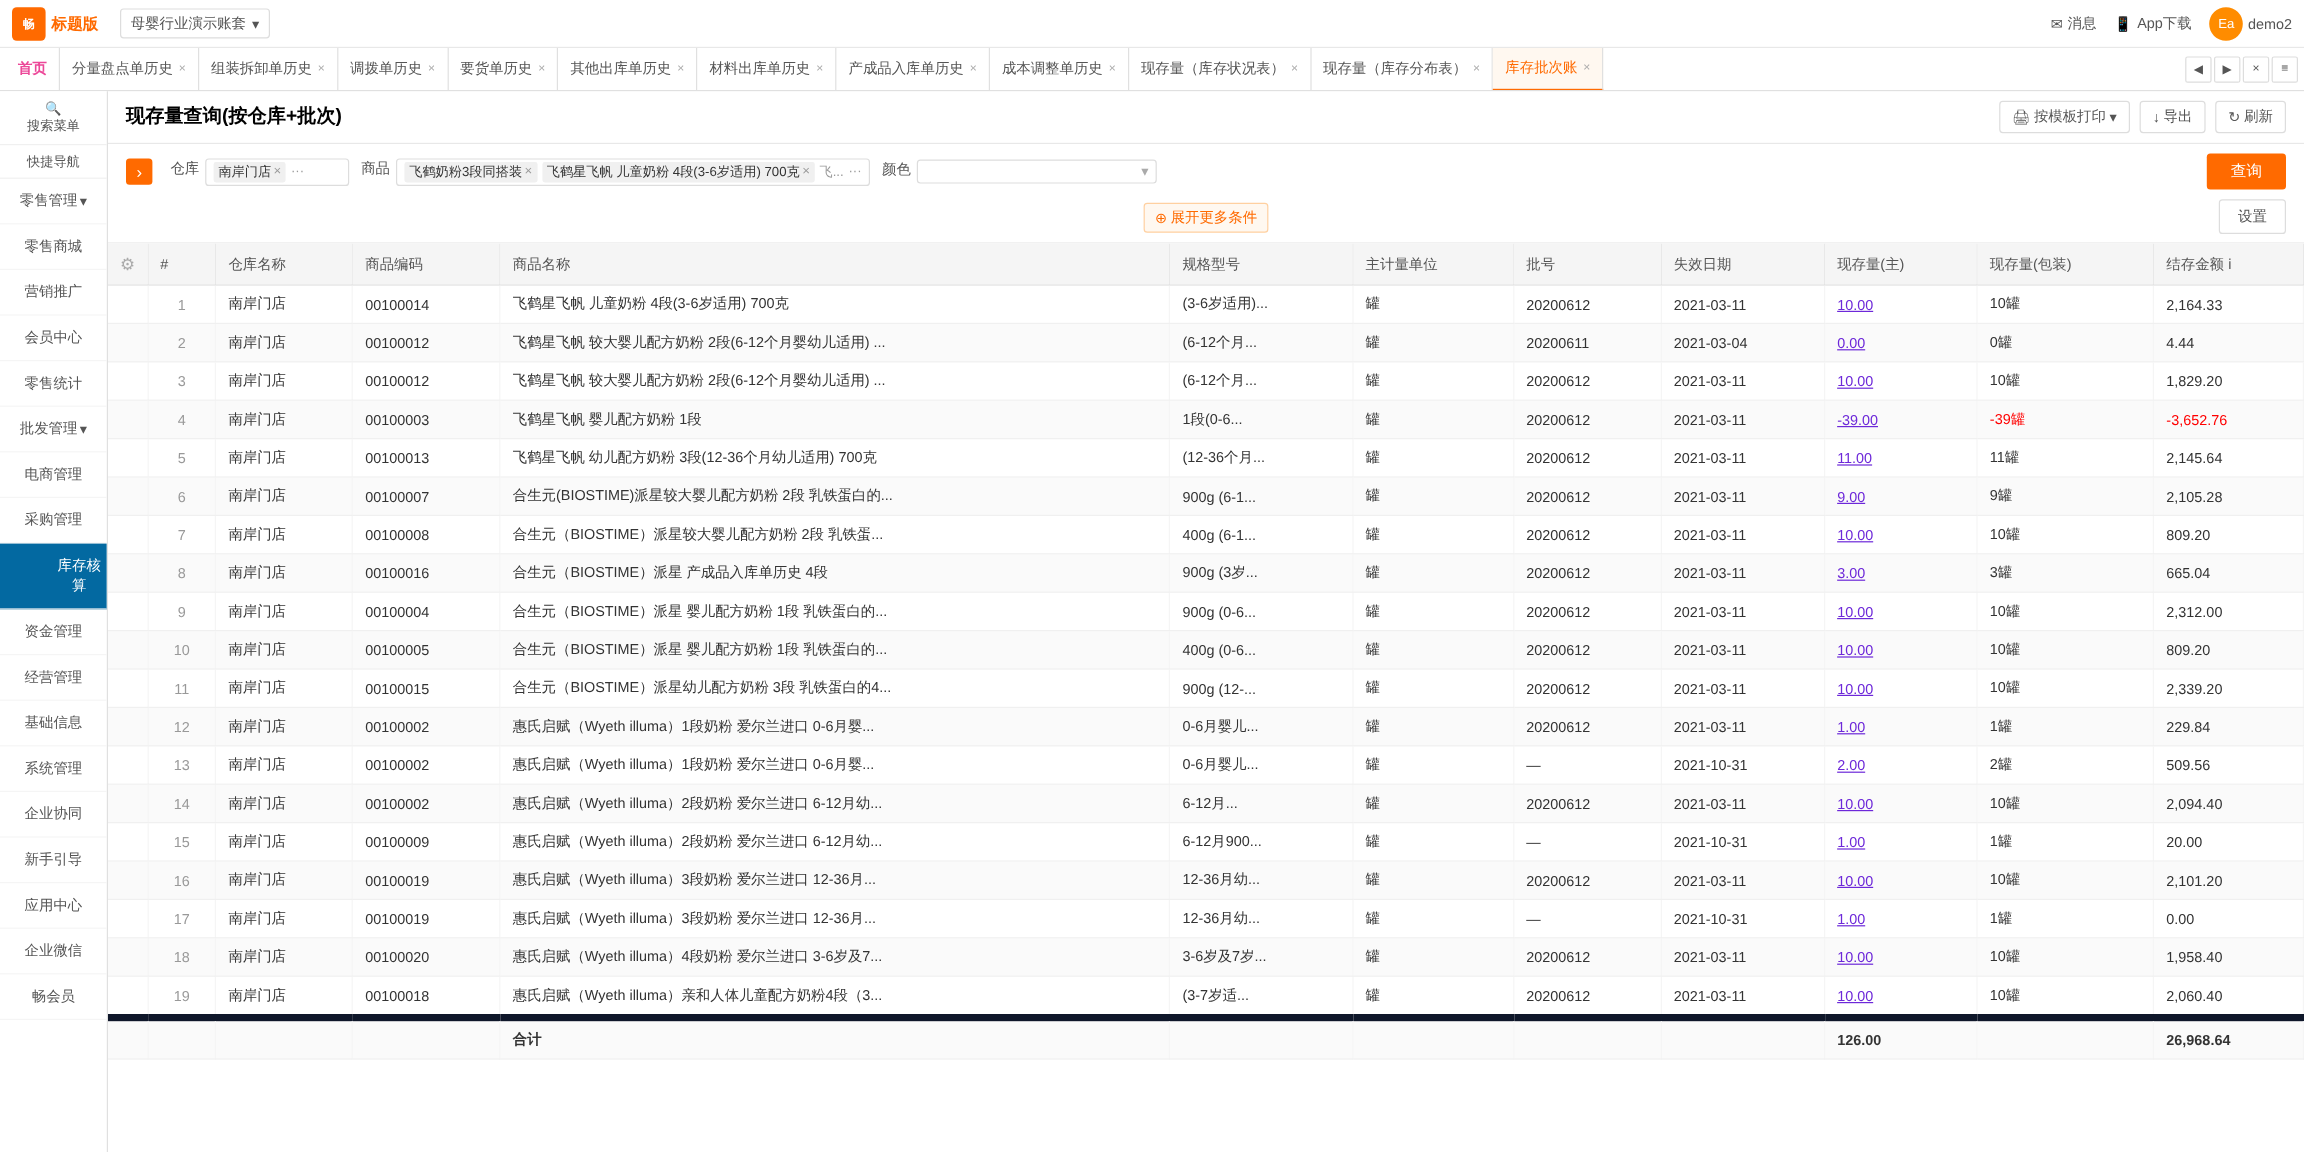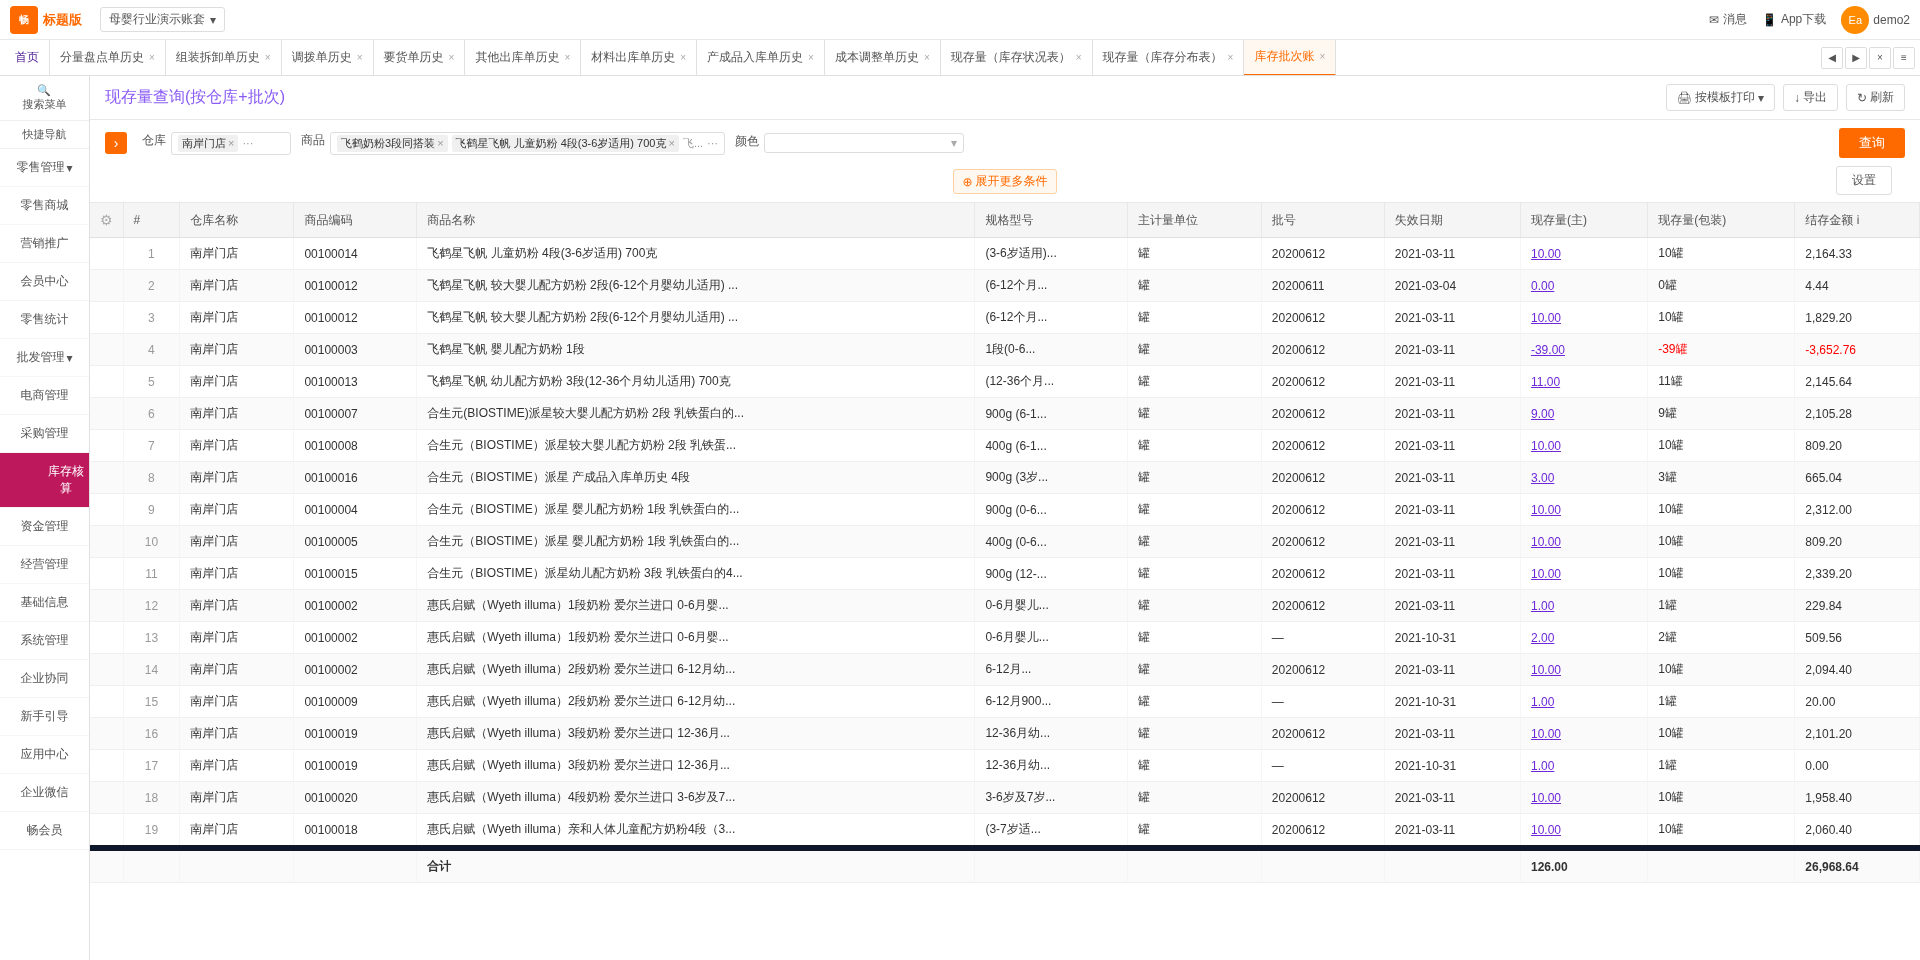--- a/index.html
+++ b/index.html
@@ -12,41 +12,41 @@
     .breadcrumb-select { display: flex; align-items: center; border: 1px solid #ddd; border-radius: 3px; padding: 3px 8px; font-size: 12px; color: #555; gap: 5px; cursor: pointer; background: #fff; }
     .top-right { margin-left: auto; display: flex; align-items: center; gap: 15px; font-size: 12px; color: #555; }
     .top-right span { cursor: pointer; display: flex; align-items: center; gap: 4px; }
     .avatar { width: 28px; height: 28px; border-radius: 50%; background: #ff8c00; display: flex; align-items: center; justify-content: center; color: white; font-size: 11px; }
 
     
     .tab-bar { display: flex; align-items: center; background: #fff; border-bottom: 1px solid #e0e0e0; height: 36px; overflow: hidden; padding: 0 5px; }
     .tab { display: flex; align-items: center; padding: 0 10px; height: 36px; font-size: 12px; cursor: pointer; white-space: nowrap; color: #555; border-right: 1px solid #e0e0e0; position: relative; }
     .tab.active { color: #ff6a00; border-bottom: 2px solid #ff6a00; background: #fff8f0; }
     .tab .close-x { margin-left: 5px; color: #aaa; font-size: 10px; cursor: pointer; }
-    .tab-home { color: #4c1d95; font-weight: 400; }
+    .tab-home { color: #ec4899; font-weight: 700; }
     .tab-nav-btns { display: flex; gap: 2px; margin-left: auto; }
     .tab-nav-btn { width: 22px; height: 22px; border: 1px solid #ddd; background: #fff; border-radius: 2px; cursor: pointer; display: flex; align-items: center; justify-content: center; font-size: 10px; color: #555; }
 
     
     .main-layout { display: flex; height: calc(100vh - 76px); }
 
     
     .sidebar { width: 90px; background: #fff; border-right: 1px solid #e0e0e0; display: flex; flex-direction: column; overflow-y: auto; }
     .sidebar-search { padding: 8px 5px; text-align: center; font-size: 11px; color: #555; cursor: pointer; border-bottom: 1px solid #f0f0f0; }
     .sidebar-quick { padding: 6px 21px; text-align: center; font-size: 11px; color: #555; cursor: pointer; border-bottom: 1px solid #f0f0f0; }
     .sidebar-item { padding: 10px 5px; text-align: center; font-size: 12px; cursor: pointer; color: #555; border-bottom: 1px solid #f5f5f5; }
-    .sidebar-item.active { background: #be185d; color: white; padding-left: 48px; }
+    .sidebar-item.active { background: #0369a1; color: white; padding-left: 48px; }
     .sidebar-item.has-arrow { display: flex; align-items: center; justify-content: center; gap: 2px; }
 
     
     .content { flex: 1; display: flex; flex-direction: column; overflow: hidden; }
 
     
     .page-header { background: #fff; padding: 8px 15px; display: flex; align-items: center; justify-content: space-between; border-bottom: 1px solid #e8e8e8; }
-    .page-title { font-size: 16px; font-weight: normal; color: #8b5cf6; }
+    .page-title { font-size: 16px; font-weight: bold; color: #000000; }
     .page-actions { display: flex; align-items: center; gap: 8px; }
     .btn-print { display: flex; align-items: center; gap: 3px; padding: 4px 10px; border: 1px solid #ddd; border-radius: 3px; cursor: pointer; font-size: 12px; color: #555; background: #fff; }
     .btn-export { display: flex; align-items: center; gap: 3px; padding: 4px 10px; border: 1px solid #ddd; border-radius: 3px; cursor: pointer; font-size: 12px; color: #555; background: #fff; }
     .btn-refresh { display: flex; align-items: center; gap: 3px; padding: 4px 10px; border: 1px solid #ddd; border-radius: 3px; cursor: pointer; font-size: 12px; color: #555; background: #fff; }
 
     
     .filter-area { background: #fff; padding: 8px 15px; border-bottom: 1px solid #e8e8e8; }
     .filter-row { display: flex; align-items: center; gap: 10px; flex-wrap: wrap; }
     .filter-item { display: flex; align-items: flex-start; gap: 5px; }
     .filter-label { font-size: 12px; color: #555; white-space: nowrap; }
@@ -257,21 +257,21 @@
         </div>
       </div>
 
       <div style="display:flex;justify-content:center;margin-top:6px;">
         <div class="expand-btn">
           <span>⊕</span>
           <span>展开更多条件</span>
         </div>
       </div>
 
-      <div style="position:absolute;right:28px;margin-top:-28px;">
+      <div style="position:absolute;right:15px;margin-top:-28px;">
         <button class="btn-settings">设置</button>
       </div>
     </div>
 
     <div class="table-container">
       <table>
         <thead>
           <tr>
             <th class="gear-col"><span class="settings-icon">⚙</span></th>
             <th>#</th>

